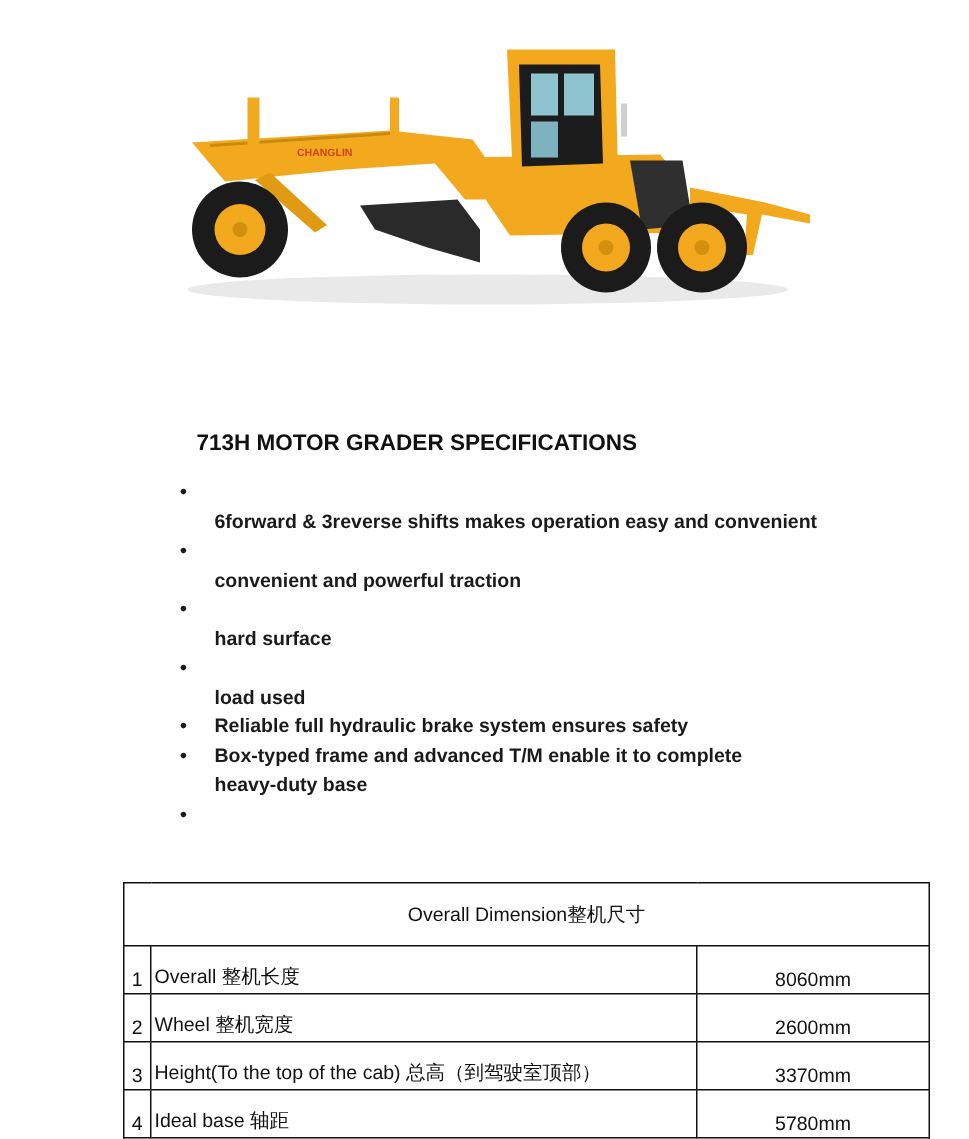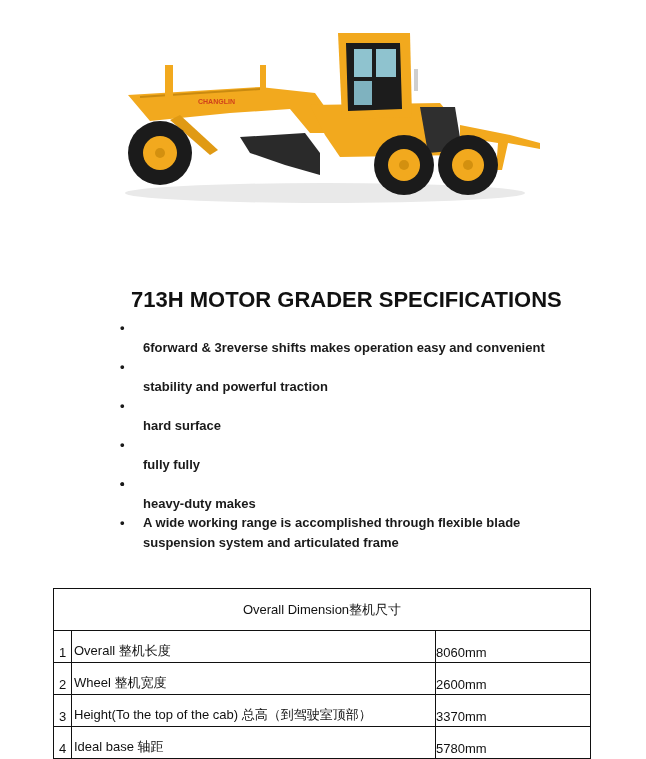--- a/index.html
+++ b/index.html
@@ -1,28 +1,28 @@
 <!DOCTYPE html>
 <html><head>
 <meta charset="utf-8">
 <style>
   html, body { margin:0; padding:0; background:#ffffff; }
   body { width:646px; height:759px; position:relative; overflow:hidden; font-family:"Liberation Sans", "DejaVu Sans", sans-serif; color:#111; }
   .hero { position:absolute; left:110px; top:25px; width:440px; height:190px; }
-  .title { position:absolute; left:131px; top:287px; font-size:22px; font-weight:bold; letter-spacing:0px; white-space:nowrap; color:#111;text-align:right; }
+  .title { position:absolute; left:131px; top:287px; font-size:15px; font-weight:bold; letter-spacing:0px; white-space:nowrap; color:#111;text-align:right; }
   ul.features { position:absolute; left:112px; top:318px; margin:0; padding:0; list-style:none; width:460px; }
   ul.features li { position:relative; padding-left:31px; font-size:13px; font-weight:bold; line-height:19.5px; color:#1a1a1a; }
   ul.features li .bullet { position:absolute; left:8px; top:0; font-size:13px; }
-  table.spec { position:absolute; left:53px; top:588px; width:538px; border-collapse:collapse; font-size:13px; color:#111; }
+  table.spec { position:absolute; left:82px; top:588px; width:538px; border-collapse:collapse; font-size:13px; color:#111; }
   table.spec td { border:1.3px solid #111; padding:0; }
   table.spec .hdr { height:41px; text-align:center; vertical-align:middle; font-size:13px; }
   table.spec tr.row td { height:29px; vertical-align:bottom; padding-bottom:2px; }
   table.spec td.num { width:17px; text-align:center; }
   table.spec td.lbl { width:361px; padding-left:2px; }
-  table.spec td.val { }
+  table.spec td.val { text-align:center; }
 </style>
 </head>
 <body>
 
 <svg class="hero" viewBox="0 0 440 190" xmlns="http://www.w3.org/2000/svg">
 
   <ellipse cx="215" cy="168" rx="200" ry="10" fill="#e9e9e9"></ellipse>
 
   <path d="M18 70 L150 62 L205 68 L222 92 L220 108 L200 108 L180 84 L120 88 L40 96 Z" fill="#F2A91E"></path>
   <path d="M30 72 L150 64" stroke="#c98a10" stroke-width="2"></path>
@@ -57,26 +57,26 @@
   <circle cx="294" cy="140" r="5" fill="#d3900f"></circle>
   <circle cx="358" cy="140" r="30" fill="#1b1b1b"></circle>
   <circle cx="358" cy="140" r="16" fill="#F2A91E"></circle>
   <circle cx="358" cy="140" r="5" fill="#d3900f"></circle>
 </svg>
 
 <div class="title">713H MOTOR GRADER SPECIFICATIONS</div>
 
 <ul class="features">
   <li><span class="bullet">•</span><br><span>6forward &amp; 3reverse shifts makes operation easy and convenient</span></li>
-  <li><span class="bullet">•</span><br><span>stability and powerful traction</span></li>
+  <li><span class="bullet">•</span><br><span>convenient and powerful traction</span></li>
   <li><span class="bullet">•</span><br><span>hard surface</span></li>
-  <li><span class="bullet">•</span><br><span>fully fully</span></li>
-  <li><span class="bullet">•</span></li>
-  <li><span class="bullet">•</span><br><span>heavy-duty makes</span></li>
-  <li><span class="bullet">•</span><span>A wide working range is accomplished through flexible blade</span><br><span>suspension system and articulated frame</span></li>
+  <li><span class="bullet">•</span><br><span>load used</span></li>
+  <li><span class="bullet">•</span><span>Reliable full hydraulic brake system ensures safety</span></li>
+  <li><span class="bullet">•</span><span>Box-typed frame and advanced T/M enable it to complete</span><br><span>heavy-duty base</span></li>
+  <li><span class="bullet">•</span><br></li>
 </ul>
 
 <table class="spec">
   <tbody>
       <tr>
     <td class="hdr" colspan="3">Overall Dimension整机尺寸</td>
   </tr>
   <tr class="row">
     <td class="num">1</td>
     <td class="lbl">Overall 整机长度</td>

